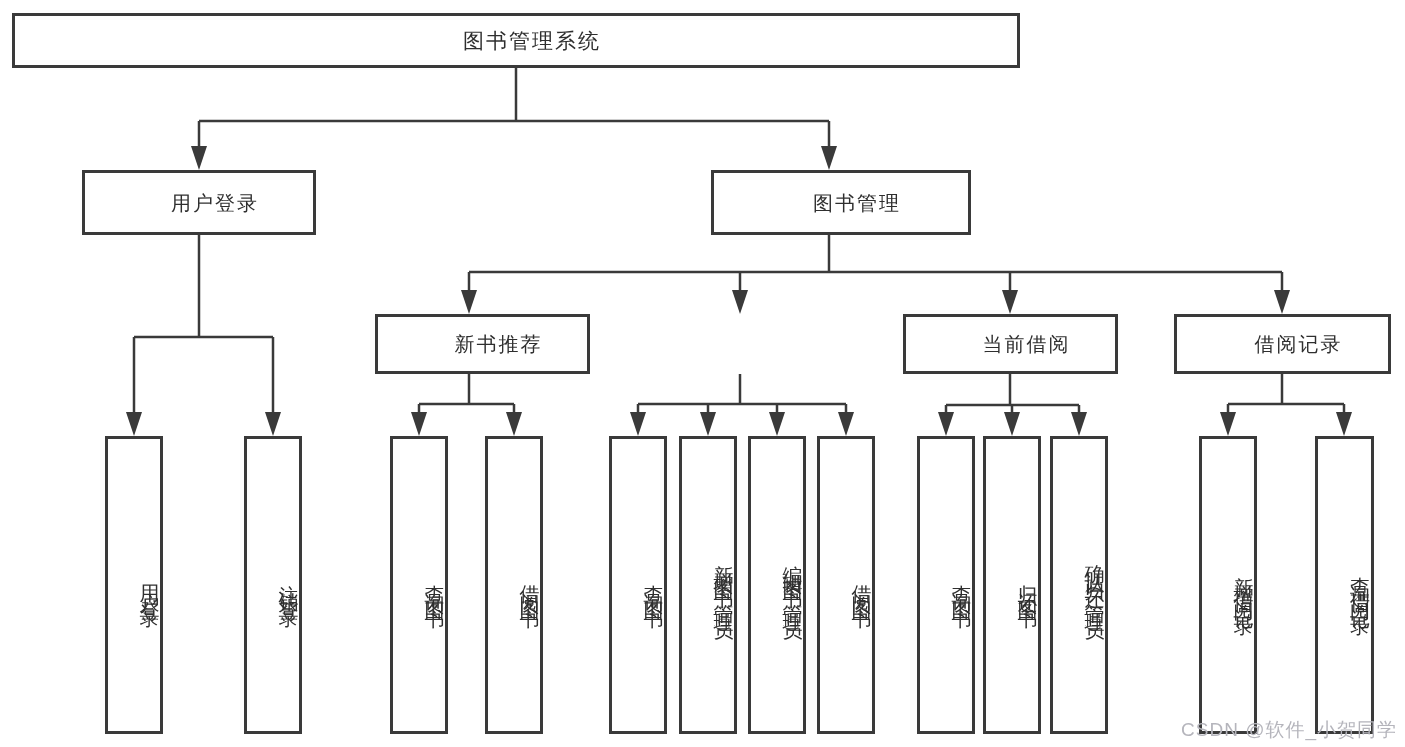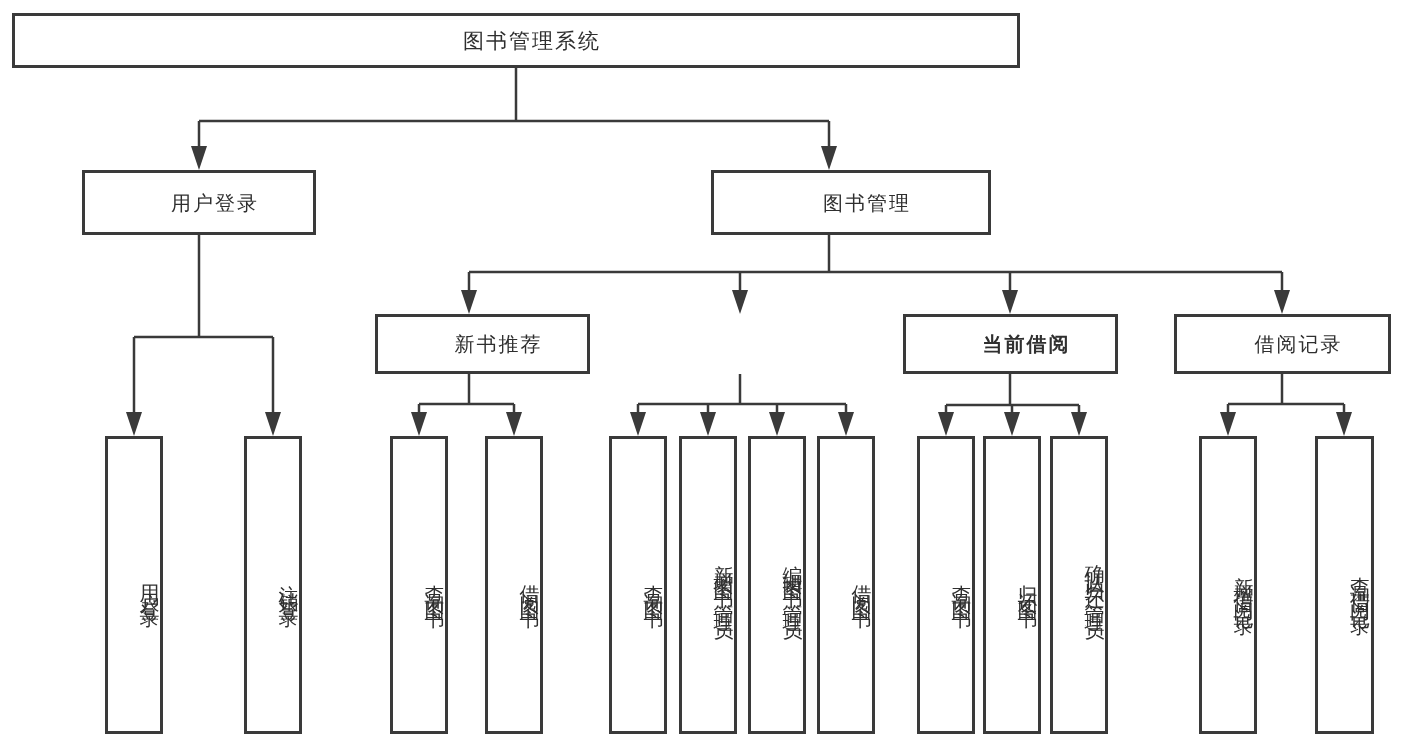--- a/index.html
+++ b/index.html
@@ -119,28 +119,28 @@
       <polygon points="1336,412 1352,412 1344,436" fill="#3a3a3a"></polygon>
     </svg>
 
   <div class="box root-box" style="left:12px; top:13px; width:1008px; height:55px;">
     <span class="h-label">图书管理系统</span>
   </div>
 
   <div class="box" style="left:82px; top:170px; width:234px; height:65px;">
     <span class="h-label">用户登录</span>
   </div>
-  <div class="box" style="left:711px; top:170px; width:280px; height:65px;">
+  <div class="box" style="left:711px; top:170px; width:260px; height:65px;">
     <span class="h-label">图书管理</span>
   </div>
 
   <div class="box" style="left:362px; top:314px; width:215px; height:60px;margin-left:13px;">
     <span class="h-label">新书推荐</span>
   </div>
-  <div class="box" style="left:903px; top:314px; width:215px; height:60px;font-weight:bold;">
+  <div class="box" style="left:903px; top:314px; width:215px; height:60px;">
     <span class="h-label">当前借阅</span>
   </div>
   <div class="box" style="left:1174px; top:314px; width:217px; height:60px;">
     <span class="h-label">借阅记录</span>
   </div>
 
   <div class="box" style="left:105px; top:436px; width:58px; height:298px;">
     <span class="v-label">用户登录</span>
   </div>
   <div class="box" style="left:244px; top:436px; width:58px; height:298px;">
@@ -177,13 +177,14 @@
     <span class="v-label">确认归还（管理员）</span>
   </div>
 
   <div class="box" style="left:1199px; top:436px; width:58px; height:298px;">
     <span class="v-label">新增借阅记录</span>
   </div>
   <div class="box" style="left:1315px; top:436px; width:59px; height:298px;">
     <span class="v-label">查询借阅记录</span>
   </div>
 
+  <div class="watermark">CSDN @软件_小贺同学</div>
 </div>
 
 </body></html>

